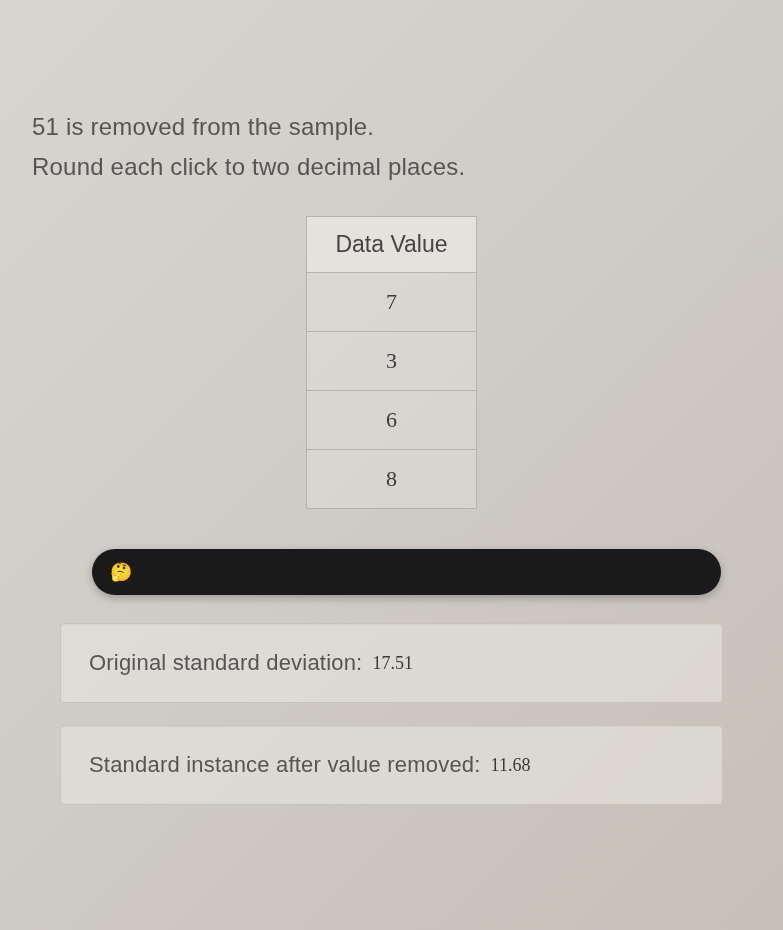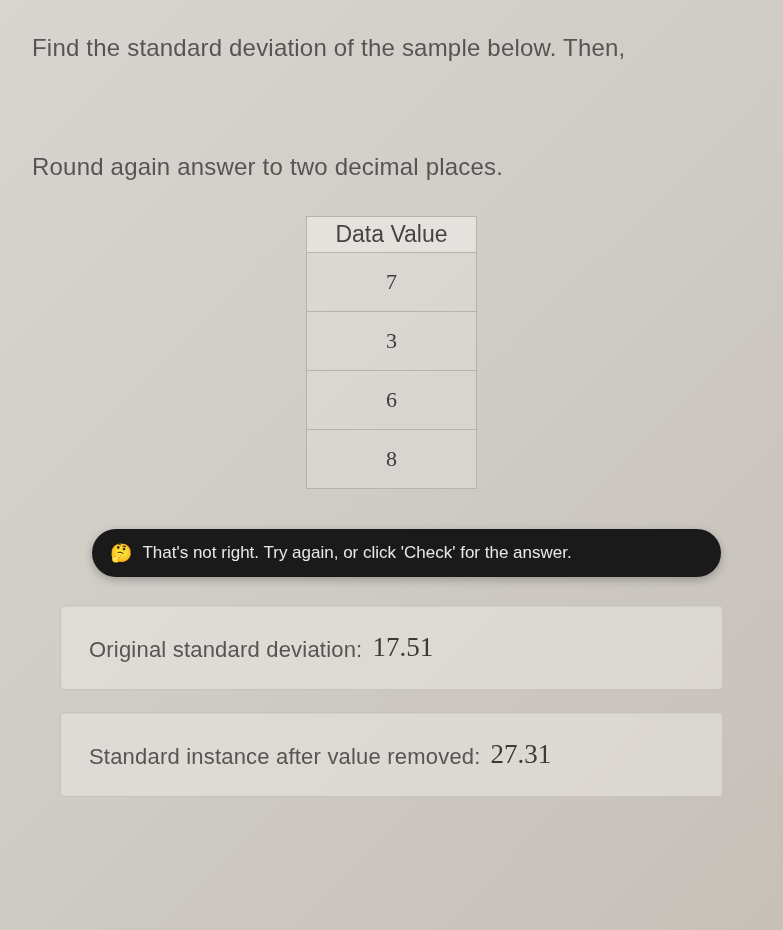--- a/index.html
+++ b/index.html
@@ -25,21 +25,21 @@
     }
     .data-table {
       margin: 0 auto 40px auto;
       border-collapse: collapse;
       background: rgba(240, 238, 234, 0.3);
     }
     .data-table th {
       font-weight: 400;
       font-size: 23px;
       color: #444;
-      padding: 4px 28px;
+      padding: 14px 28px;
       border: 1px solid #b8b3a9;
       text-align: center;
       background: rgba(245, 243, 239, 0.4);
     }
     .data-table td {
       font-size: 22px;
       color: #3a3a3a;
       padding: 16px 28px;
       border: 1px solid #b8b3a9;
       text-align: center;
@@ -63,41 +63,41 @@
     }
     .answer-box {
       background: rgba(235, 232, 226, 0.55);
       border: 1px solid #c8c3b9;
       border-radius: 4px;
       padding: 26px 28px;
       margin: 0 28px 22px 28px;
       font-size: 22px;
       color: #555;
       display: flex;
-      align-items: flex-end;
+      align-items: center;
       gap: 10px;
       box-shadow: inset 0 1px 2px rgba(0,0,0,0.04);
     }
     .answer-label {
       letter-spacing: 0.2px;
     }
     .answer-value {
       font-family: Georgia, serif;
-      font-size: 27px;
+      font-size: 18px;
       color: #3a3a3a;
     }
   </style>
 </head>
 <body>
 
 <div class="question-text">
-  <span>Find the standard deviation of the sample below. Then,</span><br>
   <br>
   <br>
-  <span>Round again answer to two decimal places.</span>
+  <span>51 is removed from the sample.</span><br>
+  <span>Round each click to two decimal places.</span>
 </div>
 
 <table class="data-table">
   <thead>
     <tr>
       <th>Data Value</th>
     </tr>
   </thead>
   <tbody>
     <tr>
@@ -110,24 +110,23 @@
         <td>6</td>
       </tr>
     <tr>
         <td>8</td>
       </tr>
   </tbody>
 </table>
 
 <div class="feedback-pill">
   <span class="feedback-emoji">🤔</span>
-  <span>That's not right. Try again, or click 'Check' for the answer.</span>
 </div>
 
 <div class="answer-box">
   <span class="answer-label">Original standard deviation:</span>
   <span class="answer-value">17.51</span>
 </div>
 
 <div class="answer-box">
   <span class="answer-label">Standard instance after value removed:</span>
-  <span class="answer-value">27.31</span>
+  <span class="answer-value">11.68</span>
 </div>
 
 </body></html>

